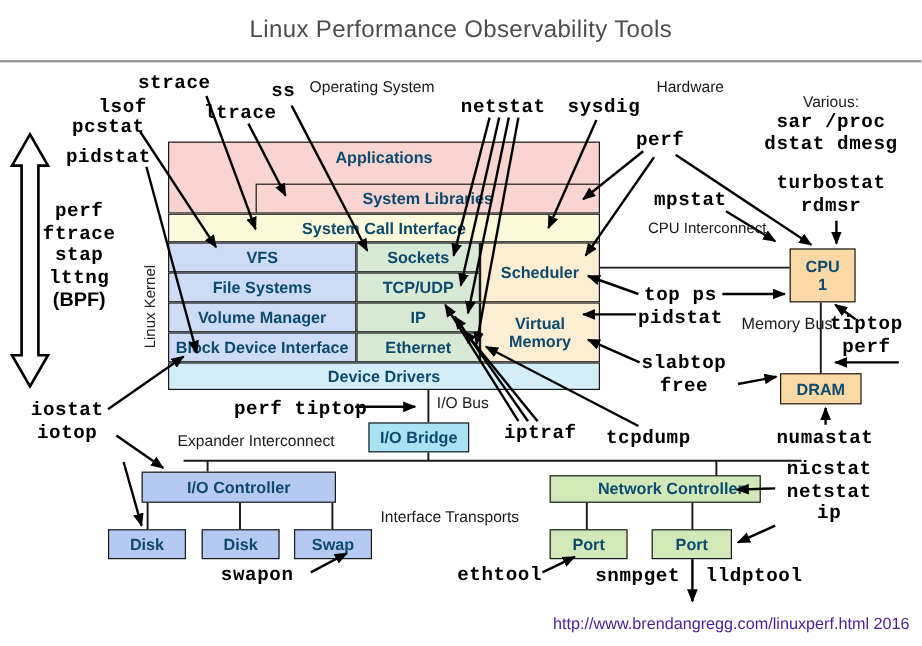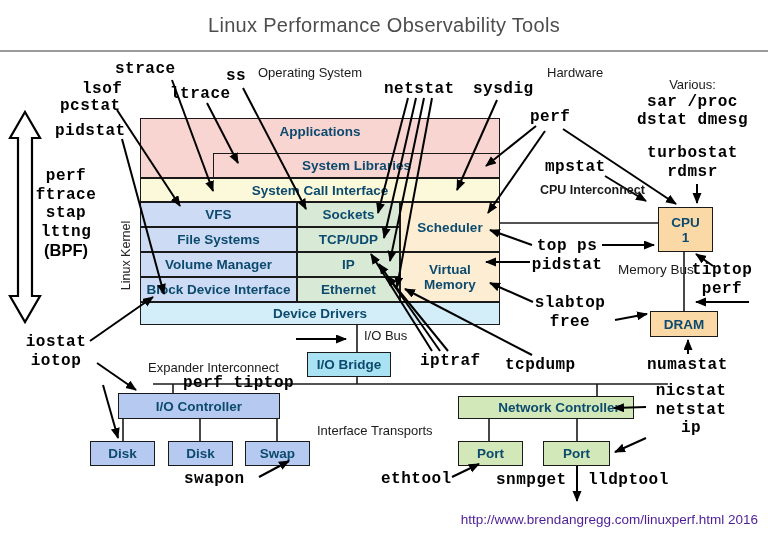--- a/index.html
+++ b/index.html
@@ -171,21 +171,21 @@
     <line x1="259" y1="477" x2="289" y2="461" marker-end="url(#ah)"></line>
     <line x1="452" y1="477" x2="479" y2="464" marker-end="url(#ah)"></line>
     <line x1="577" y1="466" x2="577" y2="501" marker-end="url(#ah)"></line>
     <line x1="646" y1="407" x2="614" y2="408" marker-end="url(#ah)"></line>
     <line x1="646" y1="438" x2="615" y2="452" marker-end="url(#ah)"></line>
   </g>
 </svg>
 
 <div class="abs s" style="left:258px;top:66px;">Operating System</div>
 <div class="abs s" style="left:547px;top:66px;">Hardware</div>
-<div class="abs s ctr" style="left:540px;top:183px;width:84px;font-size:12.5px;font-weight:bold;">CPU Interconnect</div>
+<div class="abs s ctr" style="left:540px;top:183px;width:84px;font-size:12.5px;">CPU Interconnect</div>
 <div class="abs s ctr" style="left:618px;top:261px;width:64px;line-height:18px;font-size:13.5px;">Memory Bus</div>
 <div class="abs s" id="linux-kernel-label">Linux Kernel</div>
 <div class="abs s" style="left:364px;top:329px;">I/O Bus</div>
 <div class="abs s" style="left:148px;top:361px;">Expander Interconnect</div>
 <div class="abs s" style="left:317px;top:424px;">Interface Transports</div>
 
 <div class="abs t" style="left:115px;top:60px;">strace</div>
 <div class="abs t" style="left:226px;top:67px;">ss</div>
 <div class="abs t" style="left:82px;top:80px;">lsof</div>
 <div class="abs t" style="left:60px;top:97px;">pcstat</div>
@@ -226,21 +226,21 @@
   <div class="t">slabtop</div>
   <div class="t">free</div>
 </div>
 <div class="abs t" style="left:505px;top:356px;">tcpdump</div>
 <div class="abs t" style="left:647px;top:356px;">numastat</div>
 
 <div class="abs ctr" style="left:10px;top:333px;width:92px;">
   <div class="t">iostat</div>
   <div class="t">iotop</div>
 </div>
-<div class="abs t" style="left:183px;top:332px;margin-top:42px;">perf tiptop</div>
+<div class="abs t" style="left:195px;top:332px;">perf tiptop</div>
 <div class="abs t" style="left:420px;top:352px;">iptraf</div>
 
 <div class="abs ctr" style="left:645px;top:382px;width:92px;line-height:20px;">
   <div class="t">nicstat</div>
   <div class="t">netstat</div>
   <div class="t">ip</div>
 </div>
 
 <div class="abs t" style="left:184px;top:470px;">swapon</div>
 <div class="abs t" style="left:381px;top:470px;">ethtool</div>

